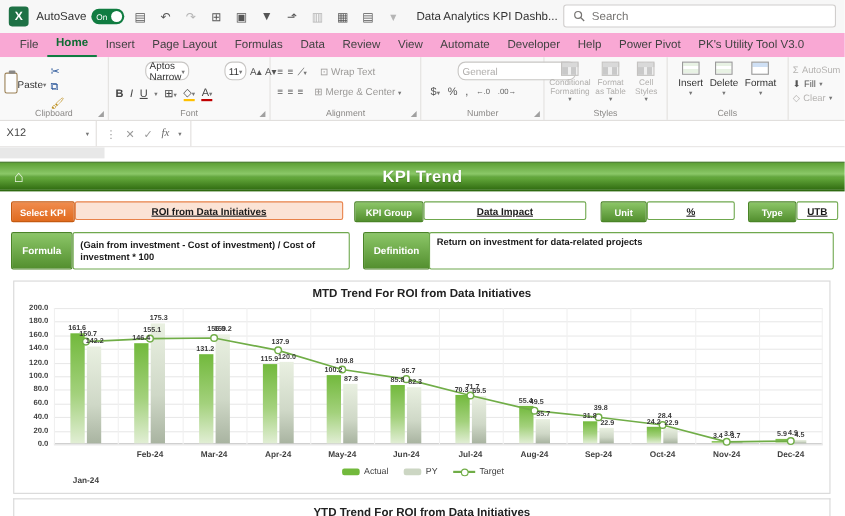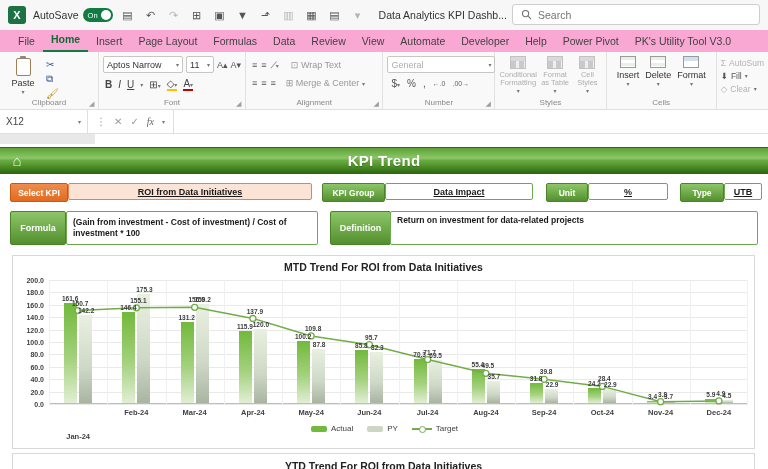--- a/index.html
+++ b/index.html
@@ -34,28 +34,28 @@
   .tab { font-size:10.5px; color:#424242; padding:4px 8px 5px; cursor:default; white-space:nowrap; }
   .tab.active { font-weight:bold; color:#0f6b33; border-bottom:2.5px solid #107c41; }
 
   
   .ribbon { position:absolute; left:0; top:52px; width:768px; height:58px; background:#f9f9f9;
     border-bottom:1px solid #e1dfdd; display:flex; }
   .rgroup { position:relative; height:100%; border-right:1px solid #e3e1df; padding:4px 4px 14px; }
   .rgroup-label { position:absolute; left:0; right:0; bottom:2px; text-align:center; font-size:8px; color:#8a8886; }
   .launcher { position:absolute; right:2px; bottom:2px; width:7px; height:7px; color:#a0a0a0; font-size:7px; line-height:7px; }
   .g-clipboard { width:105px; display:flex; gap:4px; }
-  .paste-btn { width:38px; display:flex; flex-direction:column; align-items:center; font-size:9px; color:#333; padding-top:2px; }
+  .paste-btn { width:38px; display:flex; flex-direction:row; align-items:center; font-size:9px; color:#333; padding-top:2px; }
   .clip-icon { width:15px; height:19px; border:1.5px solid #9b8157; border-radius:2px; background:#fdfdfd; position:relative; margin-bottom:2px; }
   .clip-icon::before { content:""; position:absolute; left:3px; top:-3px; width:6px; height:3px; background:#8a8886; border-radius:1px; }
   .clip-small { display:flex; flex-direction:column; gap:3px; padding-top:3px; font-size:10px; color:#2b579a; }
   .g-font { width:147px; }
   .font-row1 { display:flex; gap:3px; align-items:center; }
-  .combo { background:#fff; border:1px solid #c8c6c4; border-radius:2px; font-size:9px; color:#333;
-    display:flex; align-items:center; justify-content:space-between; padding:1px 3px; height:17px; }
+  .combo { background:#fff; border:1px solid #c8c6c4; border-radius:7px; font-size:9px; color:#333;
+    display:flex; align-items:center; justify-content:space-between; padding:1px 3px; height:17px;margin-left:29px; }
   .font-name { width:88px; }
   .font-size { width:30px; }
   .grow-btn { font-size:9px; color:#555; }
   .font-row2 { display:flex; gap:6px; align-items:center; margin-top:5px; font-size:10px; color:#444; padding-left:2px; }
   .bld { font-weight:bold; } .itl { font-style:italic; } .und { text-decoration:underline; }
   .chev { font-size:6px; color:#777; }
   .g-align { width:146px; font-size:9px; color:#9b9997; }
   .align-row { display:flex; gap:5px; align-items:center; height:18px; padding-left:2px; }
   .align-glyph { color:#555; font-size:9px; letter-spacing:-1px; }
   .g-number { width:112px; }

